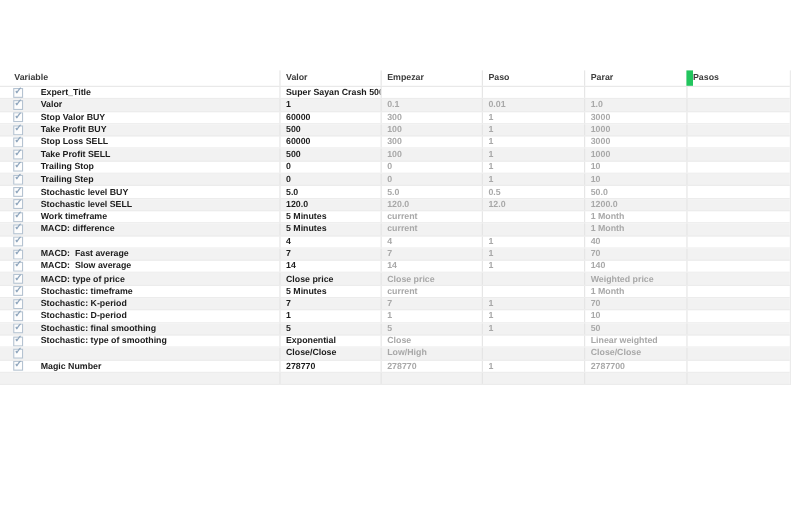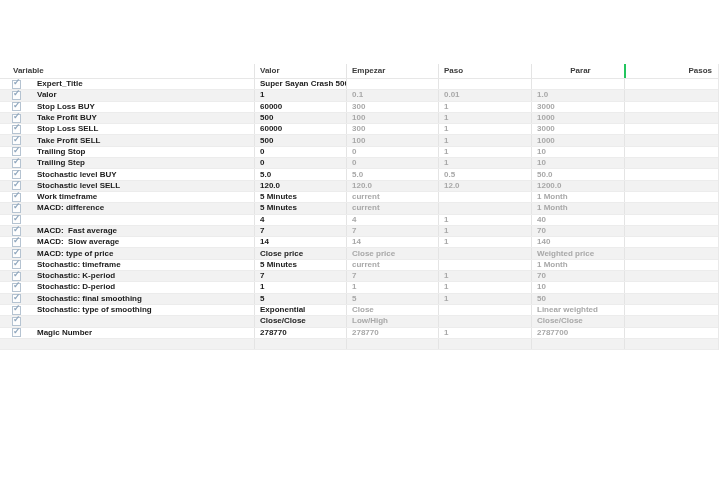--- a/index.html
+++ b/index.html
@@ -11,25 +11,25 @@
     white-space:pre;overflow:hidden;}
   .row{display:flex;height:11.3px;box-sizing:border-box;border-bottom:1px solid #ececec;
     align-items:center;}
   .row.stripe{background:var(--stripe,#f2f2f2);}
   .cell{box-sizing:border-box;height:100%;font-size:8px;font-weight:600;color:#1c1c1c;
     line-height:10px;white-space:pre;overflow:hidden;display:flex;align-items:center;}
   .c0{width:254px;}
   .c1{width:92px;}
   .c2{width:92px;}
   .c3{width:93px;}
-  .c4{width:93px;text-align:center;}
+  .c4{width:93px;}
   .c5{width:94px;}
   .hcell.c0{padding-left:13px;}
   .hcell.c1,.hcell.c2,.hcell.c3,.hcell.c4{padding-left:5px;border-left:1px solid #e4e4e4;}
-  .hcell.c5{border-left:2px solid #22c55e;text-align:right;padding-right:6px;display:block;}
+  .hcell.c5{border-left:6px solid #22c55e;padding-right:6px;display:block;}
   .cell.c1,.cell.c2,.cell.c3,.cell.c4,.cell.c5{border-left:1px solid #e4e4e4;padding-left:5px;}
   .cell.muted{color:var(--muted,#a8a8a8);}
   .cbx{display:inline-block;position:relative;width:7px;height:7px;margin-left:12px;
     border:1px solid #b5c3d1;background:#fdfdfd;flex:0 0 auto;}
   .cbx .chk{position:absolute;left:0px;top:-2.5px;font-size:9px;line-height:9px;
     color:var(--check,#8fa6bd);font-weight:700;}
   .vlabel{margin-left:4px;padding-left:12px;}
 </style>
 </head>
 <body>
@@ -55,21 +55,21 @@
         </div>
         <div class="row stripe">
           <div class="cell c0"><span class="cbx"><span class="chk">✓</span></span><span class="vlabel">Valor</span></div>
           <div class="cell c1">1</div>
           <div class="cell c2 muted">0.1</div>
           <div class="cell c3 muted">0.01</div>
           <div class="cell c4 muted">1.0</div>
           <div class="cell c5 muted"></div>
         </div>
         <div class="row">
-          <div class="cell c0"><span class="cbx"><span class="chk">✓</span></span><span class="vlabel">Stop Loss BUY</span></div>
+          <div class="cell c0"><span class="cbx"><span class="chk">✓</span></span><span class="vlabel">Stop Valor BUY</span></div>
           <div class="cell c1">60000</div>
           <div class="cell c2 muted">300</div>
           <div class="cell c3 muted">1</div>
           <div class="cell c4 muted">3000</div>
           <div class="cell c5 muted"></div>
         </div>
         <div class="row stripe">
           <div class="cell c0"><span class="cbx"><span class="chk">✓</span></span><span class="vlabel">Take Profit BUY</span></div>
           <div class="cell c1">500</div>
           <div class="cell c2 muted">100</div>

